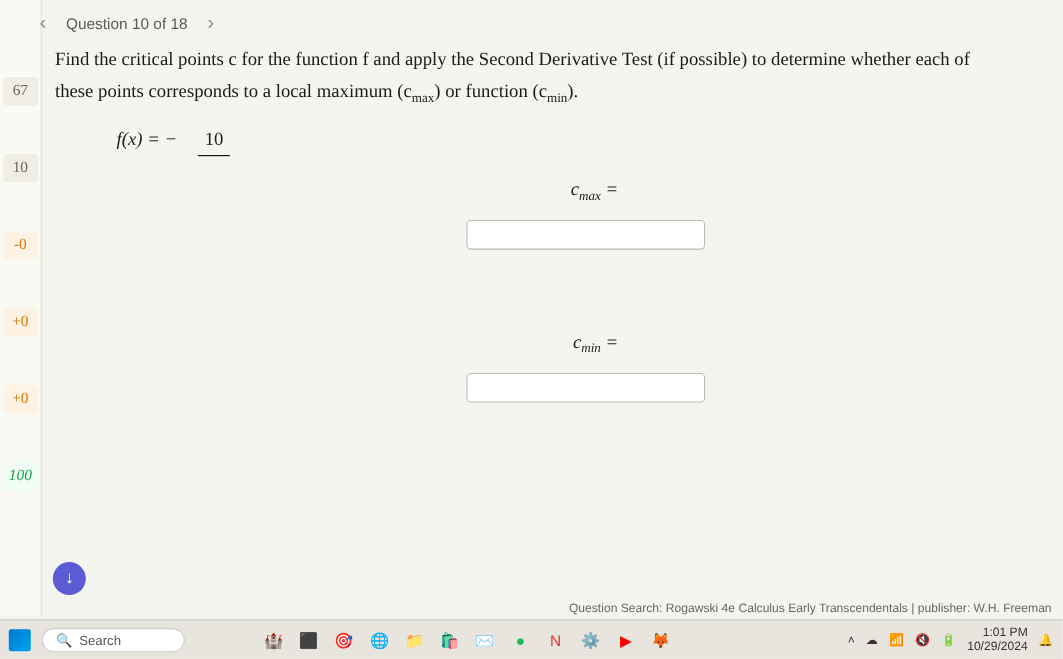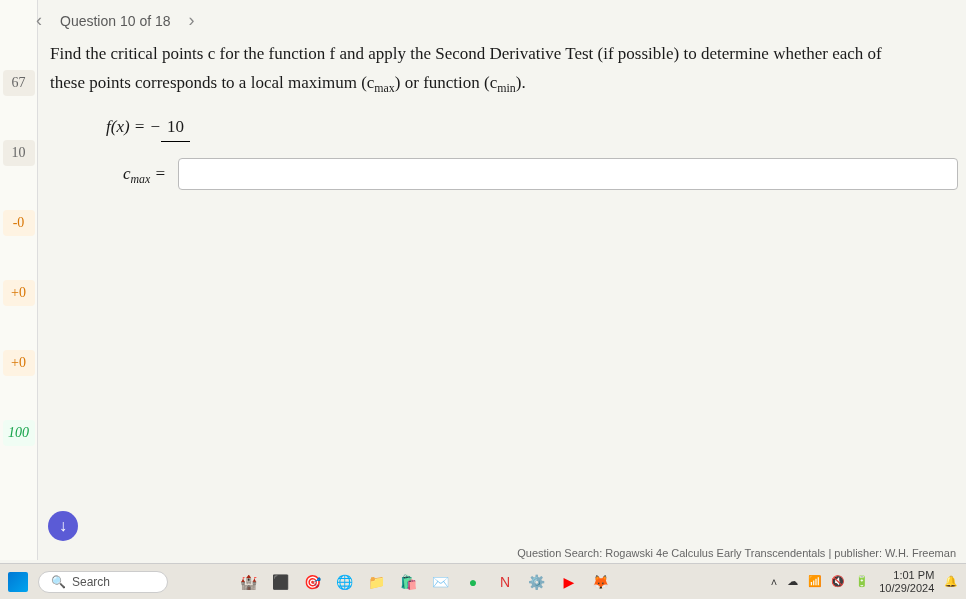--- a/index.html
+++ b/index.html
@@ -59,38 +59,39 @@
   font-size: 17px;
   line-height: 1.7;
   color: #1a1a1a;
 }
 .prompt { margin-bottom: 14px; }
 .formula {
   margin: 10px 0 16px 56px;
   font-style: italic;
   display: flex;
   align-items: center;
-  gap: 0;
+  gap: 19px;
 }
 .frac {
   display: inline-flex;
   flex-direction: column;
   align-items: center;
   vertical-align: middle;
   font-style: normal;
 }
 .frac .num { border-bottom: 1px solid #000; padding: 0 6px; }
 .frac .den { padding: 0 6px; }
 .hint { margin-bottom: 28px; }
 .answer-row {
   display: flex;
   align-items: center;
   gap: 12px;
   margin-left: 56px;
   margin-bottom: 70px;
+  flex-direction: column;
 }
 .answer-label { font-style: italic; width: 60px; text-align:right; }
 .answer-input {
   flex: 1;
   max-width: 780px;
   height: 32px;
   border: 1px solid #bbb;
   border-radius: 4px;
   padding: 4px 8px;
   font-size: 15px;
@@ -199,20 +200,26 @@
   </div>
 
 
   <div class="answer-row">
     <span class="answer-label">
       <span>c</span><sub>max</sub><span> = </span>
     </span>
     <input class="answer-input" type="text" value="" style="">
   </div>
 
+  <div class="answer-row" style="margin-bottom:0">
+    <span class="answer-label">
+      <span>c</span><sub>min</sub><span> = </span>
+    </span>
+    <input class="answer-input" type="text" value="" style="">
+  </div>
 </div>
 
 <div class="down-arrow">
   <span>↓</span>
 </div>
 
 <div class="source">Question Search: Rogawski 4e Calculus Early Transcendentals  |  publisher: W.H. Freeman</div>
 
 <div class="taskbar">
   <div class="win-icon"></div>

